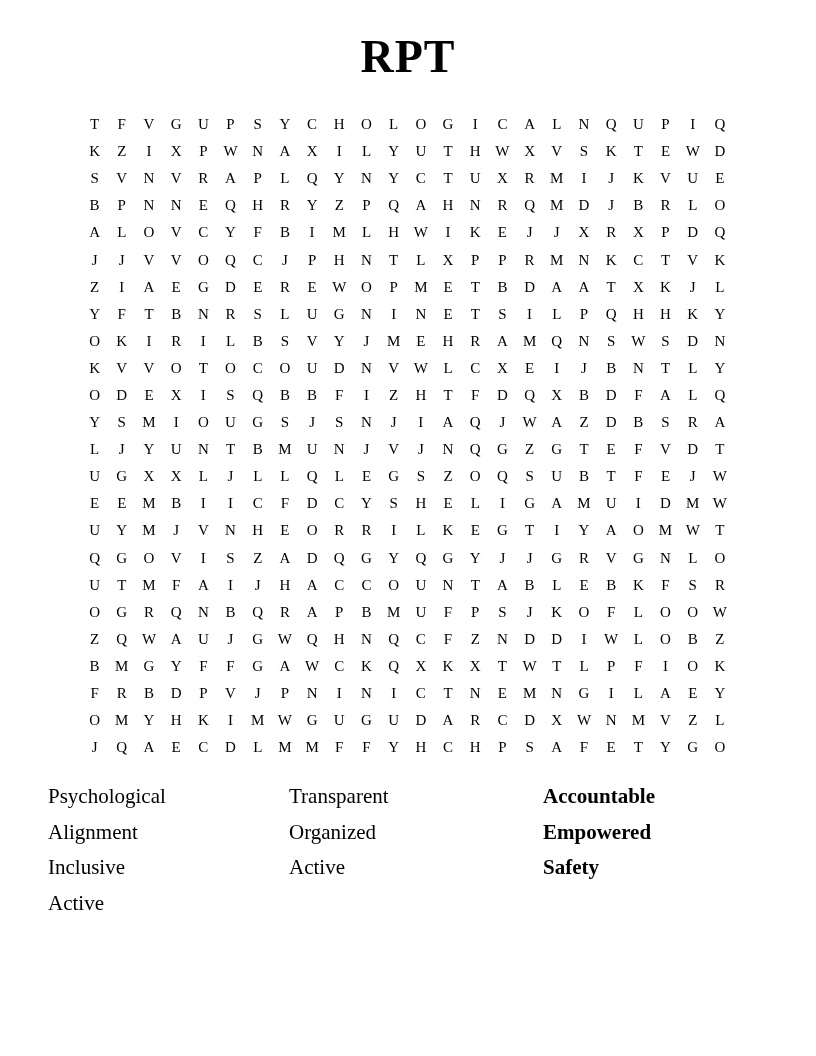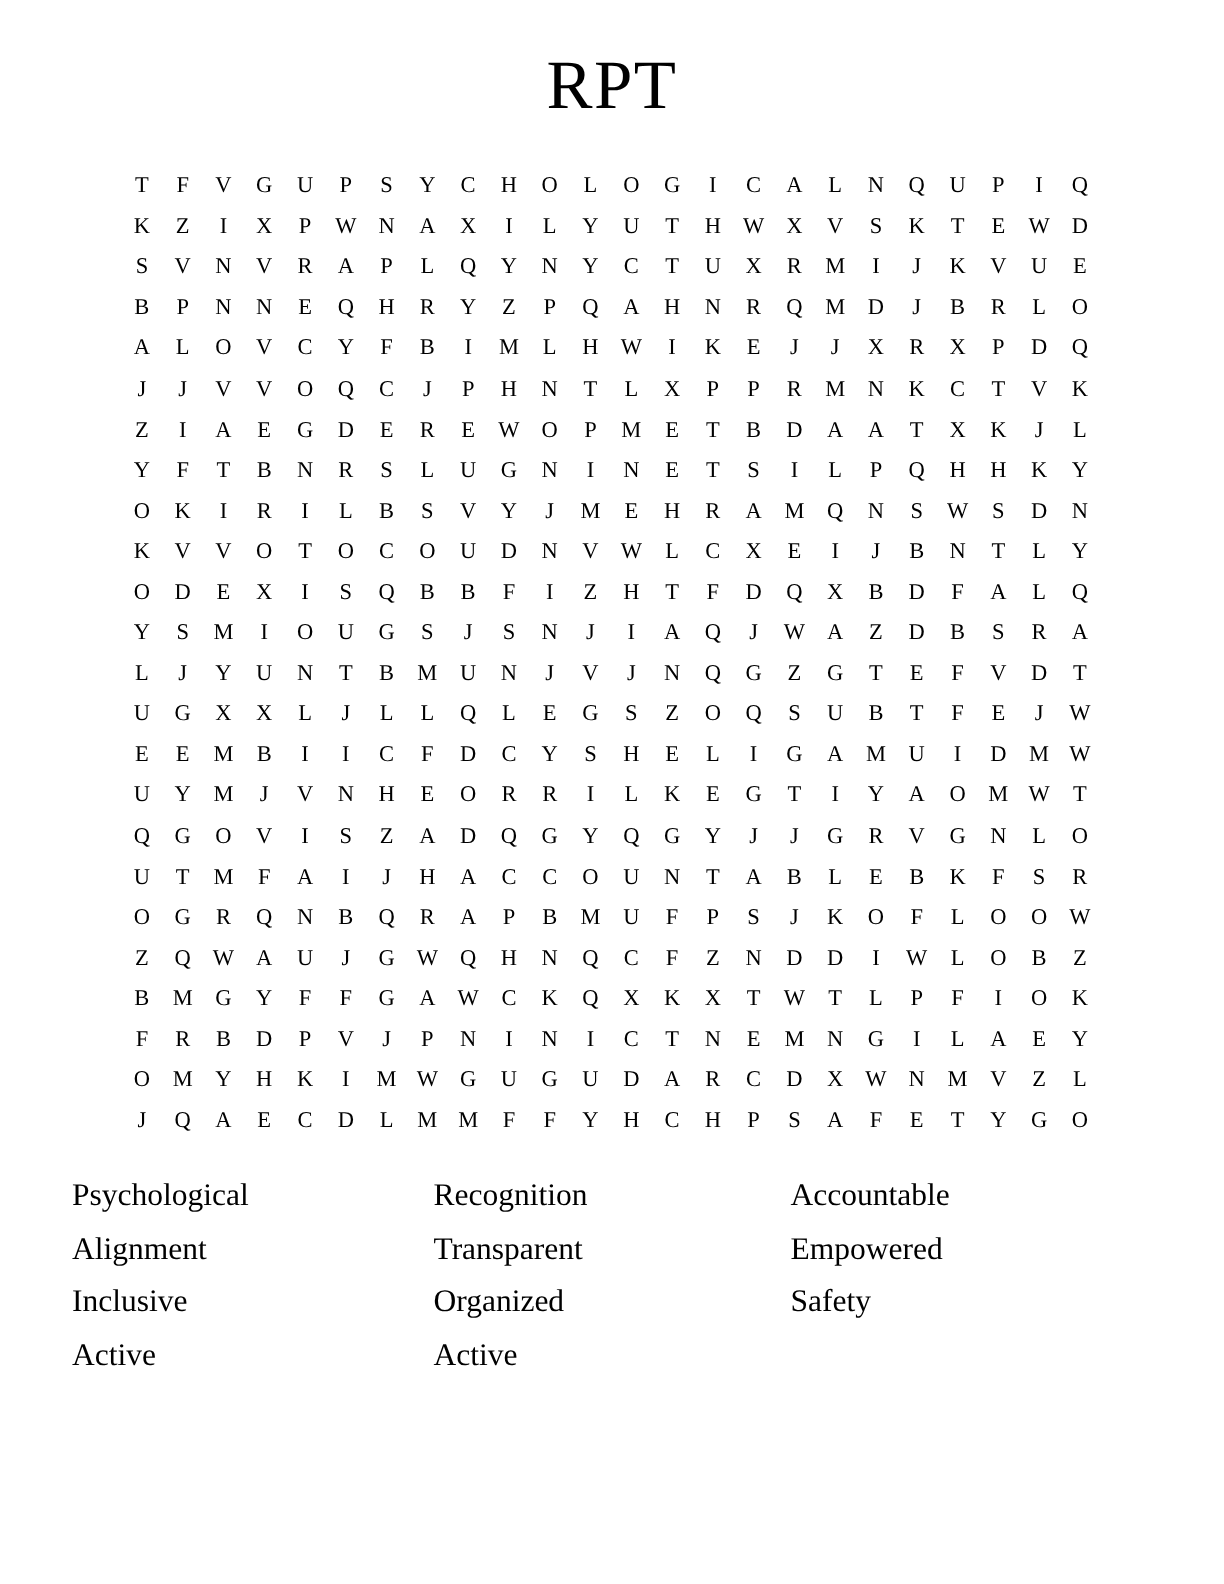--- a/index.html
+++ b/index.html
@@ -15,21 +15,21 @@
     color: #000000;
     overflow: hidden;
   }
   .page-title {
     position: absolute;
     top: 30px;
     left: 0;
     width: 100%;
     text-align: center;
     font-size: 46px;
-    font-weight: 400;
+    font-weight: 700;
     margin: 0;
     letter-spacing: 1px;
   }
   .ws-grid {
     position: absolute;
     left: 81px;
     top: 111px;
     display: grid;
     grid-template-columns: repeat(24, 27.2px);
     grid-auto-rows: 27.1px;
@@ -47,21 +47,21 @@
     top: 779px;
     left: 0;
     width: 100%;
   }
   .word-col {
     position: absolute;
     top: 0;
   }
   .word-col.col-0 { left: 48px; }
   .word-col.col-1 { left: 289px; }
-  .word-col.col-2 { left: 527px; }
+  .word-col.col-2 { left: 543px; font-weight: bold; }
   .word-item {
     display: block;
     font-size: 21px;
     line-height: 35.7px;
     white-space: nowrap;
   }
 </style>
 </head>
 <body>
 
@@ -648,21 +648,20 @@
     </div>
 
   <div class="word-list" id="word-list">
       <div class="word-col col-0">
         <span class="word-item">Psychological</span>
         <span class="word-item">Alignment</span>
         <span class="word-item">Inclusive</span>
         <span class="word-item">Active</span>
       </div>
       <div class="word-col col-1">
-        <span class="word-item">Recognition</span>
         <span class="word-item">Transparent</span>
         <span class="word-item">Organized</span>
         <span class="word-item">Active</span>
       </div>
       <div class="word-col col-2">
         <span class="word-item">Accountable</span>
         <span class="word-item">Empowered</span>
         <span class="word-item">Safety</span>
       </div>
     </div>

